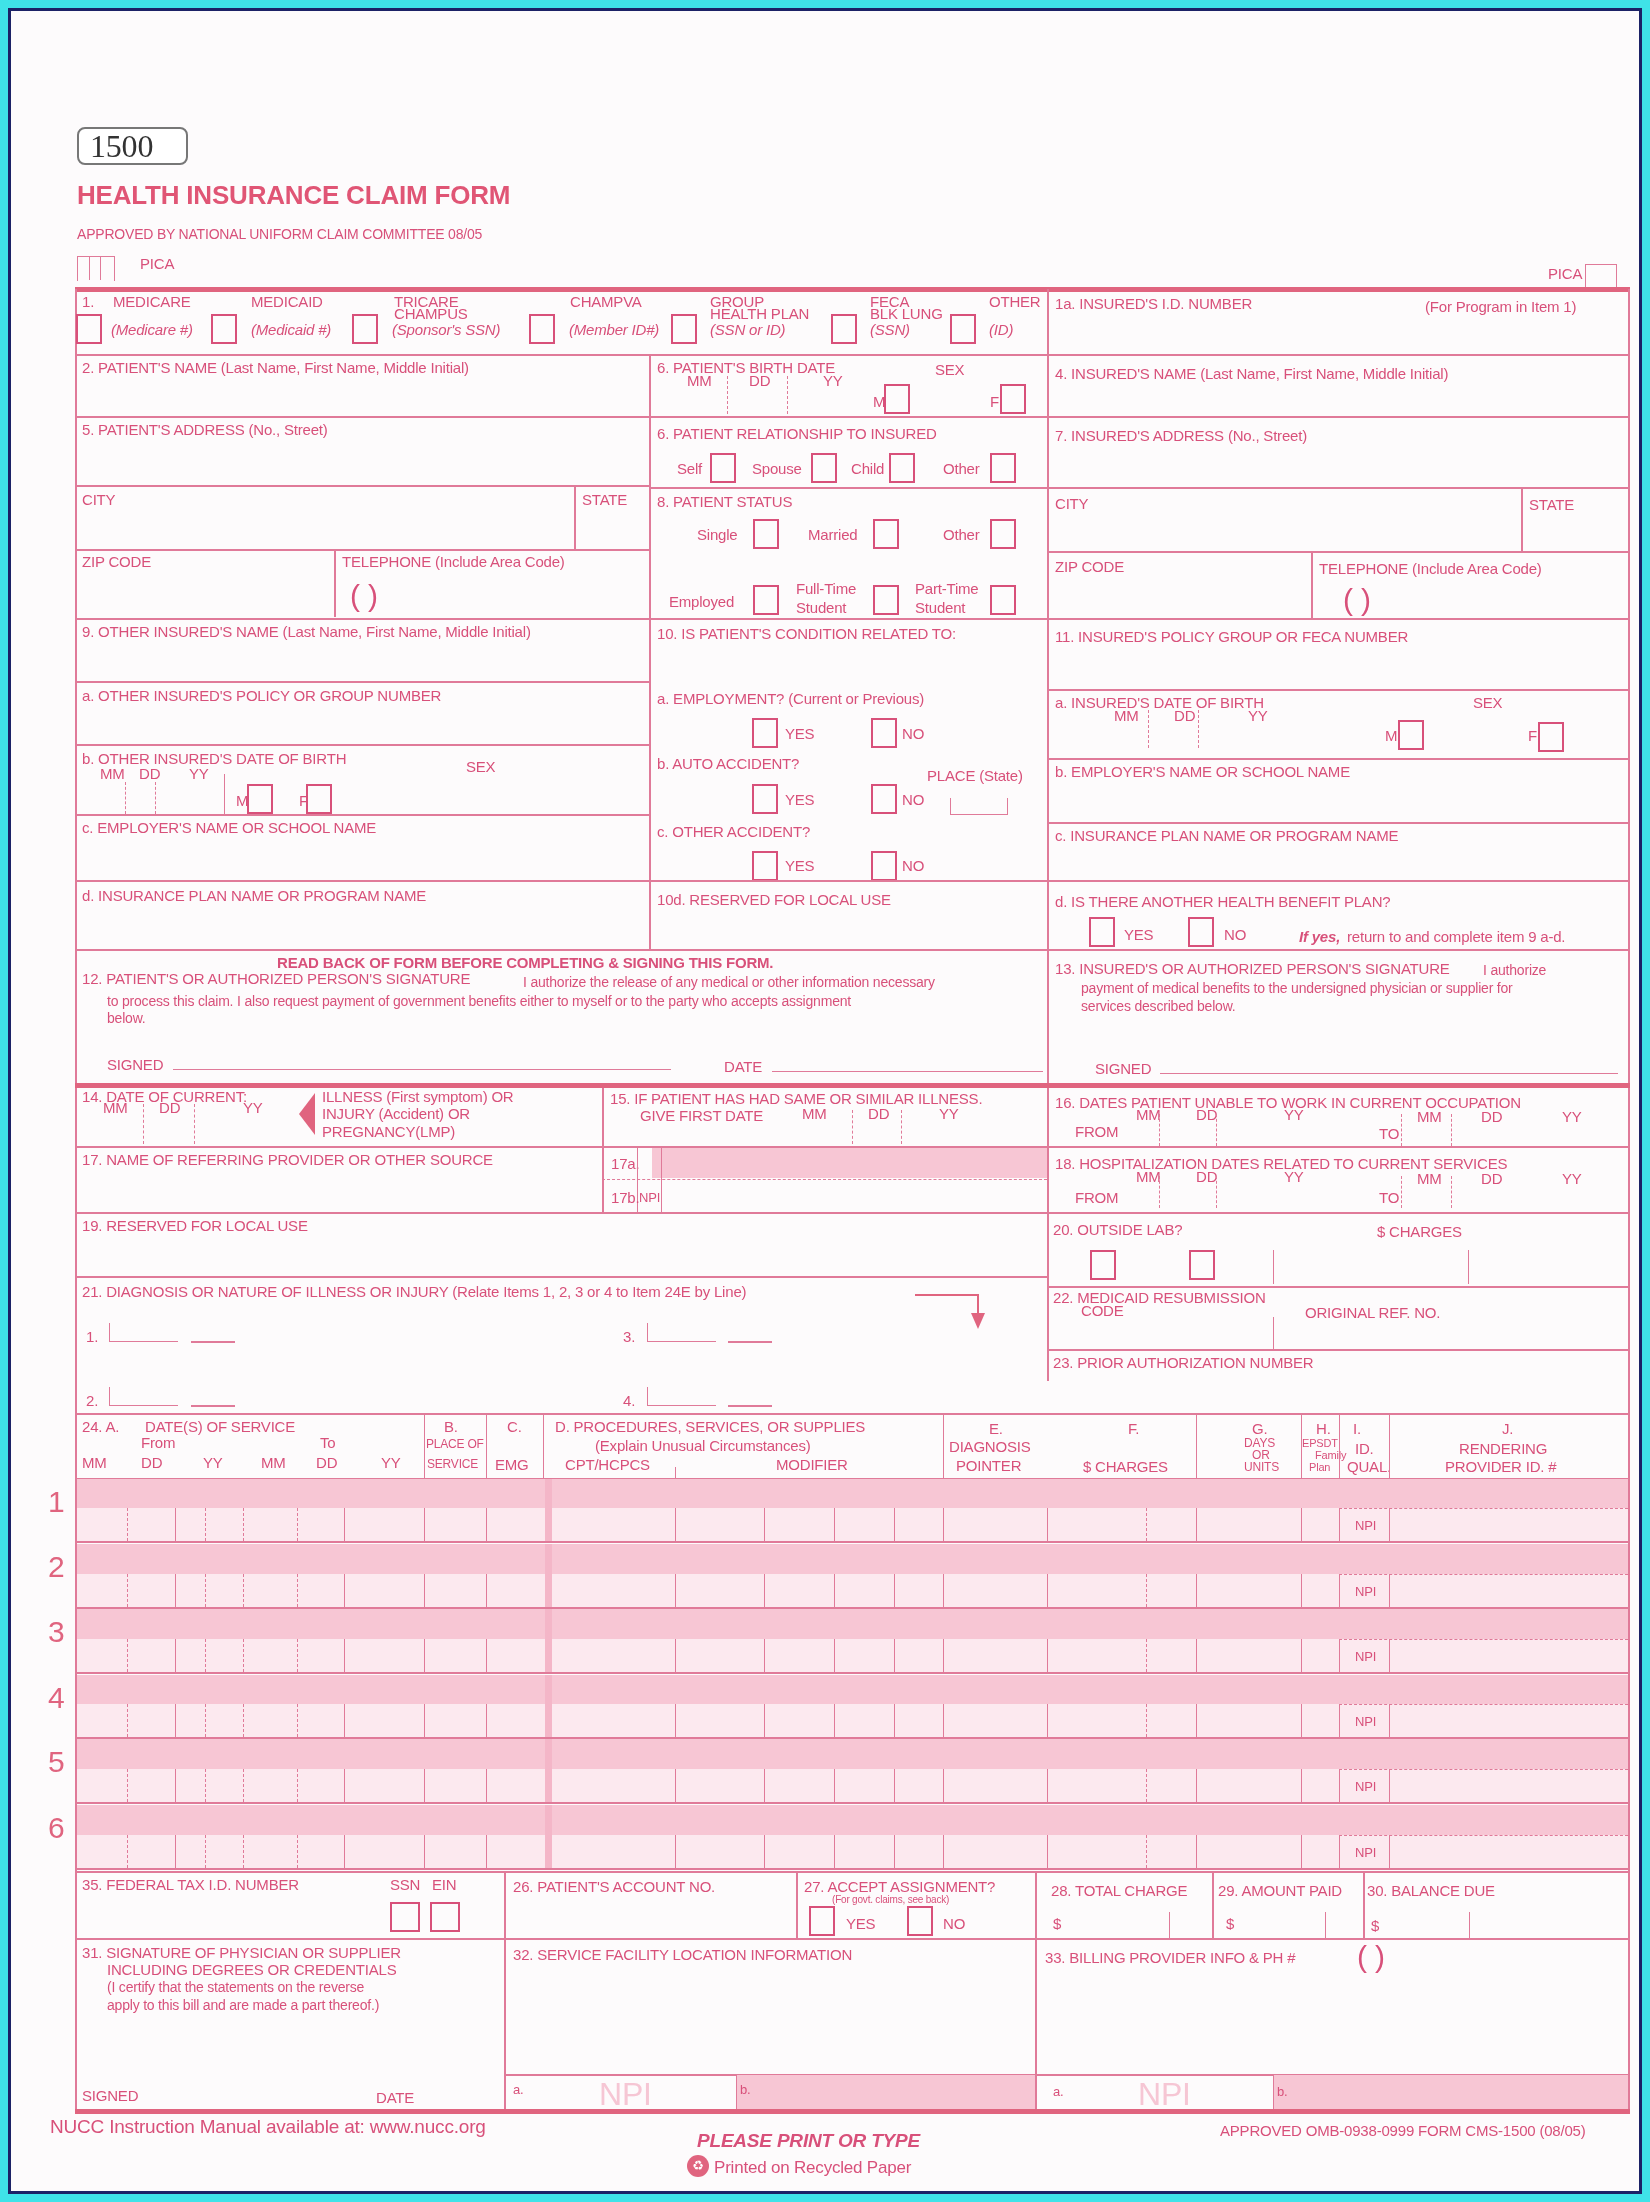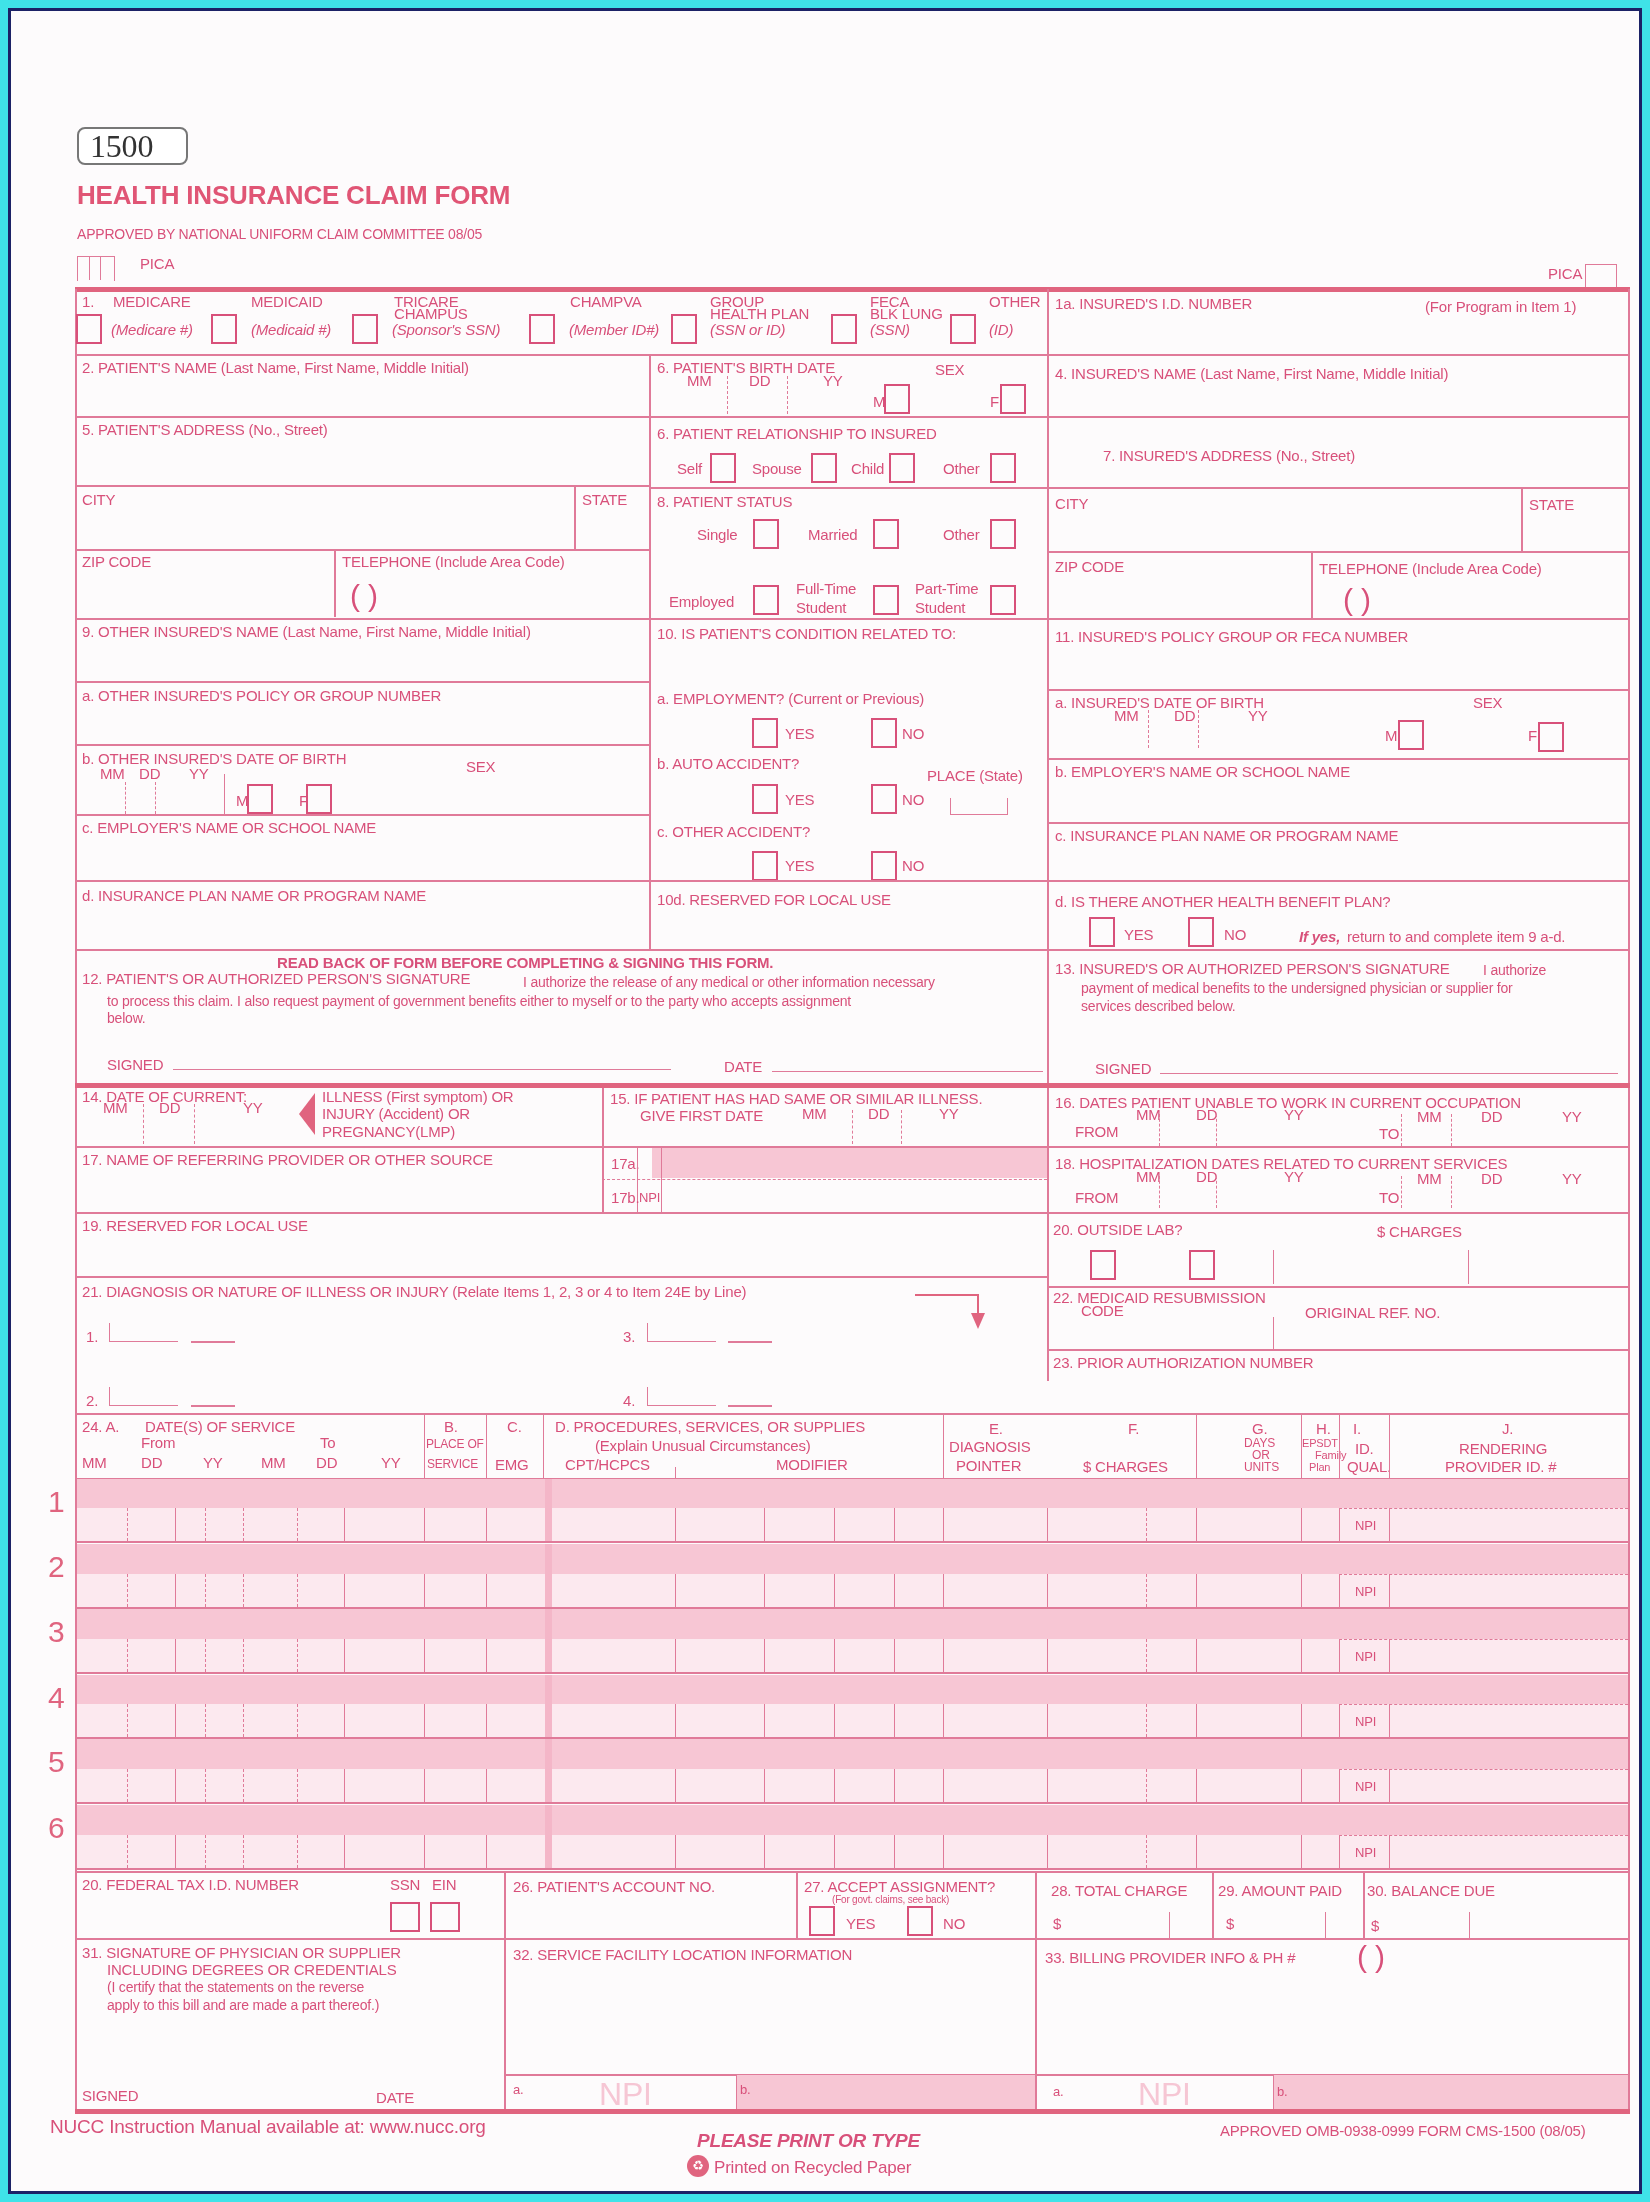--- a/index.html
+++ b/index.html
@@ -94,21 +94,21 @@
   <div class="t" style="left:82px;top:422px;">5. PATIENT'S ADDRESS (No., Street)</div>
   <div class="t" style="left:657px;top:426px;">6. PATIENT RELATIONSHIP TO INSURED</div>
   <div class="t" style="left:677px;top:461px;">Self</div>
   <div class="cb" style="left:710px;top:453px;"></div>
   <div class="t" style="left:752px;top:461px;">Spouse</div>
   <div class="cb" style="left:811px;top:453px;"></div>
   <div class="t" style="left:851px;top:461px;">Child</div>
   <div class="cb" style="left:889px;top:453px;"></div>
   <div class="t" style="left:943px;top:461px;">Other</div>
   <div class="cb" style="left:990px;top:453px;"></div>
-  <div class="t" style="left:1055px;top:448px;margin-left:48px;">7. INSURED'S ADDRESS (No., Street)</div>
+  <div class="t" style="left:1055px;top:428px;">7. INSURED'S ADDRESS (No., Street)</div>
 
   <div class="hl" style="left:75px;top:485px;width:575px;"></div>
   <div class="hl" style="left:649px;top:487px;width:980px;"></div>
 
   <div class="t" style="left:82px;top:492px;">CITY</div>
   <div class="vl" style="left:574px;top:485px;height:65px;"></div>
   <div class="t" style="left:582px;top:492px;">STATE</div>
   <div class="t" style="left:657px;top:494px;">8. PATIENT STATUS</div>
   <div class="t" style="left:697px;top:527px;">Single</div>
   <div class="cb" style="left:753px;top:519px;"></div>
@@ -538,21 +538,21 @@
       <div class="vl" style="left:1389px;top:1835px;height:33px;width:1px;"></div>
       <div class="ab" style="left:545px;top:1805px;width:7px;height:63px;background:#f4b6c8;"></div>
       <div class="vd" style="left:1146px;top:1835px;height:33px;"></div>
       <div class="hd" style="left:1339px;top:1835px;width:289px;"></div>
       <div class="t" style="left:1355px;top:1845px;font-size:13px;">NPI</div>
       <div class="rownum" style="left:48px;top:1811px;">6</div>
       <div class="hl" style="left:75px;top:1868px;width:1554px;"></div>
     </div>
 
   <div class="hl" style="left:75px;top:1871px;width:1554px;"></div>
-  <div class="t" style="left:82px;top:1877px;">20. FEDERAL TAX I.D. NUMBER</div>
+  <div class="t" style="left:82px;top:1877px;">35. FEDERAL TAX I.D. NUMBER</div>
   <div class="t" style="left:390px;top:1877px;">SSN</div>
   <div class="t" style="left:432px;top:1877px;">EIN</div>
   <div class="cb" style="left:390px;top:1902px;width:30px;"></div>
   <div class="cb" style="left:430px;top:1902px;width:30px;"></div>
   <div class="vl" style="left:504px;top:1871px;height:243px;"></div>
   <div class="t" style="left:513px;top:1879px;">26. PATIENT'S ACCOUNT NO.</div>
   <div class="vl" style="left:796px;top:1871px;height:68px;"></div>
   <div class="t" style="left:804px;top:1879px;">27. ACCEPT ASSIGNMENT?</div>
   <div class="t" style="left:832px;top:1892px;font-size:10px;">(For govt. claims, see back)</div>
   <div class="cb" style="left:809px;top:1906px;"></div>

